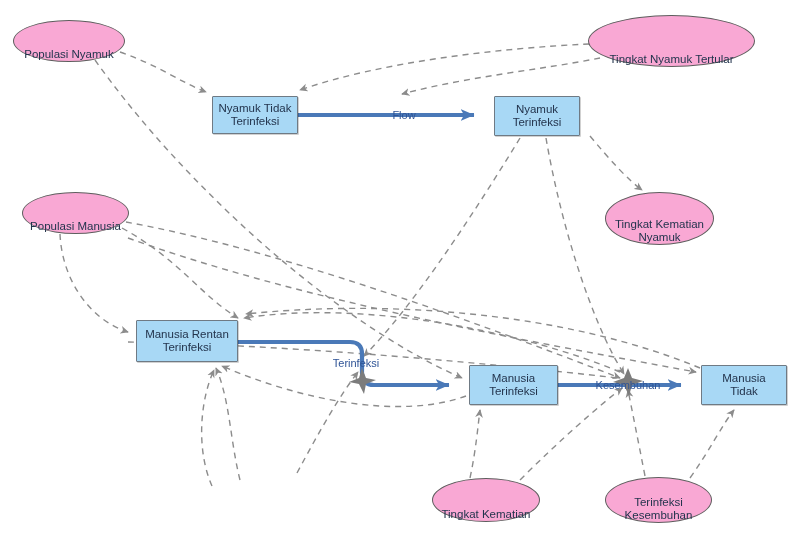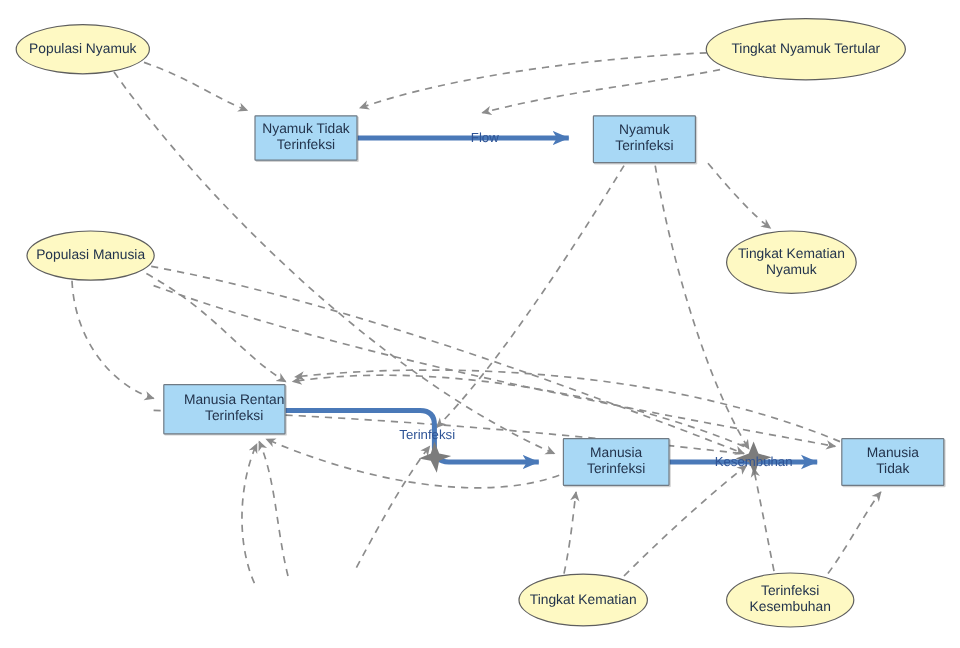--- a/index.html
+++ b/index.html
@@ -35,24 +35,25 @@
     color: #23344d;
   }
   .stock {
     background: #a8d8f5;
     border: 1.6px solid #6f7a84;
     border-radius: 1px;
     font-size: 11.5px;
     box-shadow: 1px 1px 0 rgba(0,0,0,0.18);
   }
   .var {
-    background: #fef9c3;
+    background: #f9a8d4;
     border: 1.6px solid #5e5e5e;
     border-radius: 50%;
     font-size: 11.5px;
+    align-items: flex-end;
   }
   .flow-label {
     position: absolute;
     color: #2f5496;
     font-size: 11px;
     background: transparent;
     white-space: nowrap;
     transform: translate(-50%, -50%);
     pointer-events: none;
   }
@@ -136,21 +137,21 @@
       <div>Nyamuk Tidak</div>
       <div>Terinfeksi</div>
     </div>
   </div>
   <div class="node stock" style="left:494px;top:96px;width:86px;height:40px;">
     <div>
       <div>Nyamuk</div>
       <div>Terinfeksi</div>
     </div>
   </div>
-  <div class="node stock" style="left:136px;top:320px;width:102px;height:42px;justify-content:flex-end;">
+  <div class="node stock" style="left:136px;top:320px;width:102px;height:42px;">
     <div>
       <div>Manusia Rentan</div>
       <div>Terinfeksi</div>
     </div>
   </div>
   <div class="node stock" style="left:469px;top:365px;width:89px;height:40px;">
     <div>
       <div>Manusia</div>
       <div>Terinfeksi</div>
     </div>

